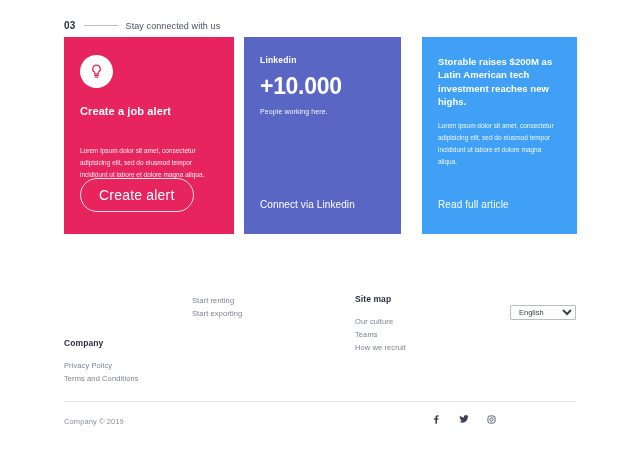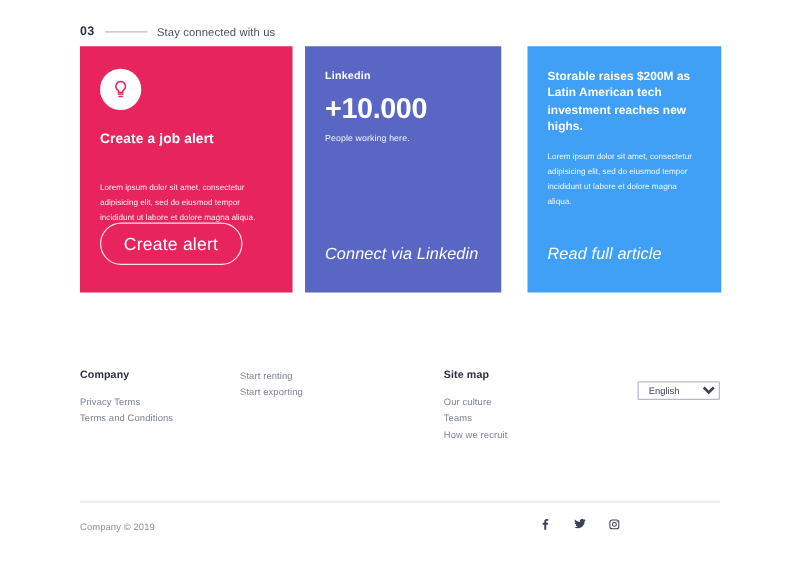--- a/index.html
+++ b/index.html
@@ -135,46 +135,45 @@
   .sub-caption {
     font-size: 7px;
     color: rgba(255,255,255,0.93);
     letter-spacing: 0.1px;
   }
 
   .card-link {
     position: absolute;
     left: 16px;
     bottom: 24px;
-    font-size: 13px;
+    font-size: 10px;
     color: #ffffff;
     text-decoration: none;
     letter-spacing: 0.1px;
-    font-style: italic;
   }
 
   
   .news-title {
     font-size: 9.5px;
     font-weight: bold;
     line-height: 1.42;
     margin-bottom: 11px;
     letter-spacing: 0.05px;
   }
 
   
   .footer-cols {
     position: absolute;
     left: 64px;
     top: 294px;
     width: 512px;
     display: flex;
   }
   .fcol { margin-right: 0; }
-  .fcol-company { width: 128px; }
+  .fcol-company { width: 128px; margin-top: 44px; }
   .fcol-info { width: 163px; }
   .fcol-sitemap { width: 160px; }
 
   .fcol-title {
     font-size: 8.5px;
     font-weight: bold;
     color: #2b2f45;
     margin-bottom: 11px;
     letter-spacing: 0.1px;
   }
@@ -278,21 +277,21 @@
       <div class="card-body">Lorem ipsum dolor sit amet, consectetur adipisicing elit, sed do eiusmod tempor incididunt ut labore et dolore magna aliqua.</div>
       <a class="card-link" href="#">Read full article</a>
     </div>
 
   </div>
 
   <div class="footer-cols">
 
     <div class="fcol fcol-company">
       <div class="fcol-title">Company</div>
-      <a class="fcol-link" href="#">Privacy Terms</a>
+      <a class="fcol-link" href="#">Privacy Policy</a>
       <a class="fcol-link" href="#">Terms and Conditions</a>
     </div>
 
     <div class="fcol fcol-info">
       <a class="fcol-link" href="#">Start renting</a>
       <a class="fcol-link" href="#">Start exporting</a>
     </div>
 
     <div class="fcol fcol-sitemap">
       <div class="fcol-title">Site map</div>

